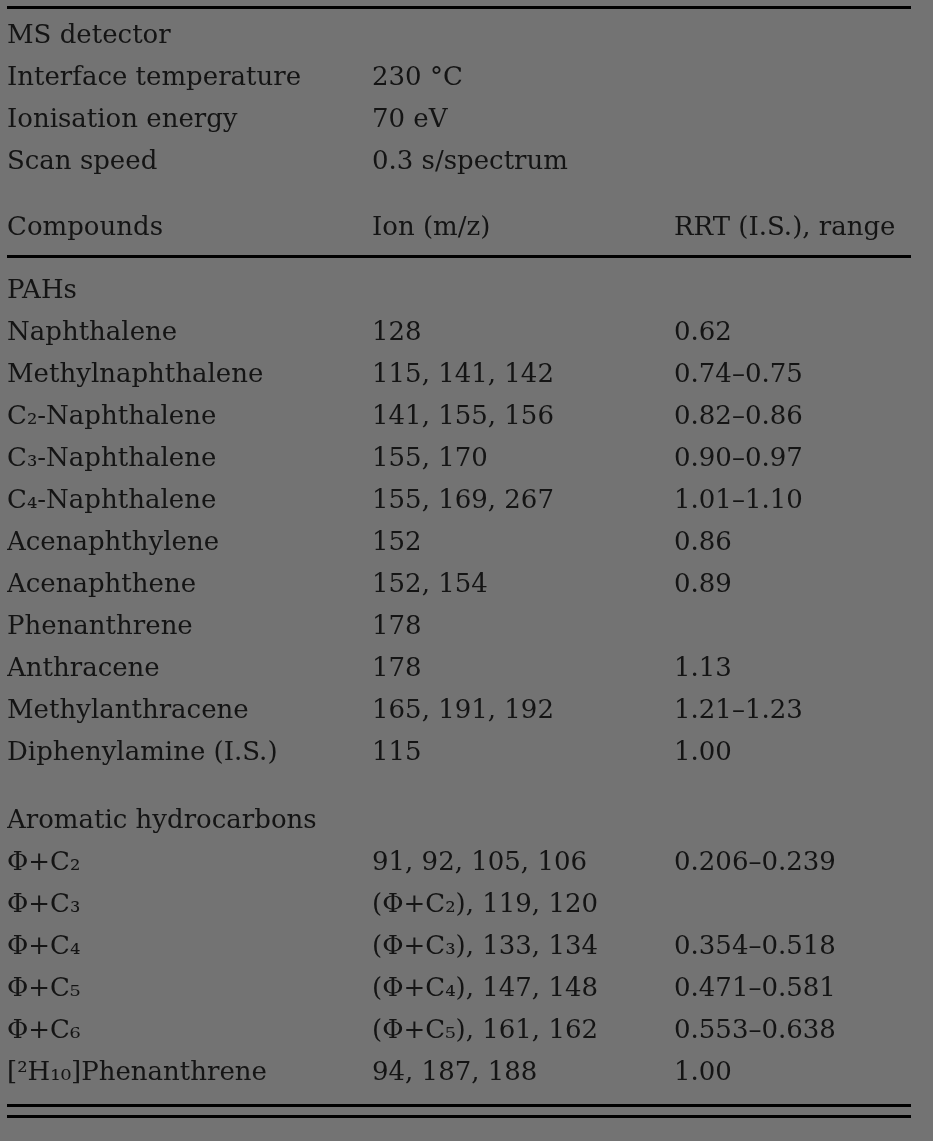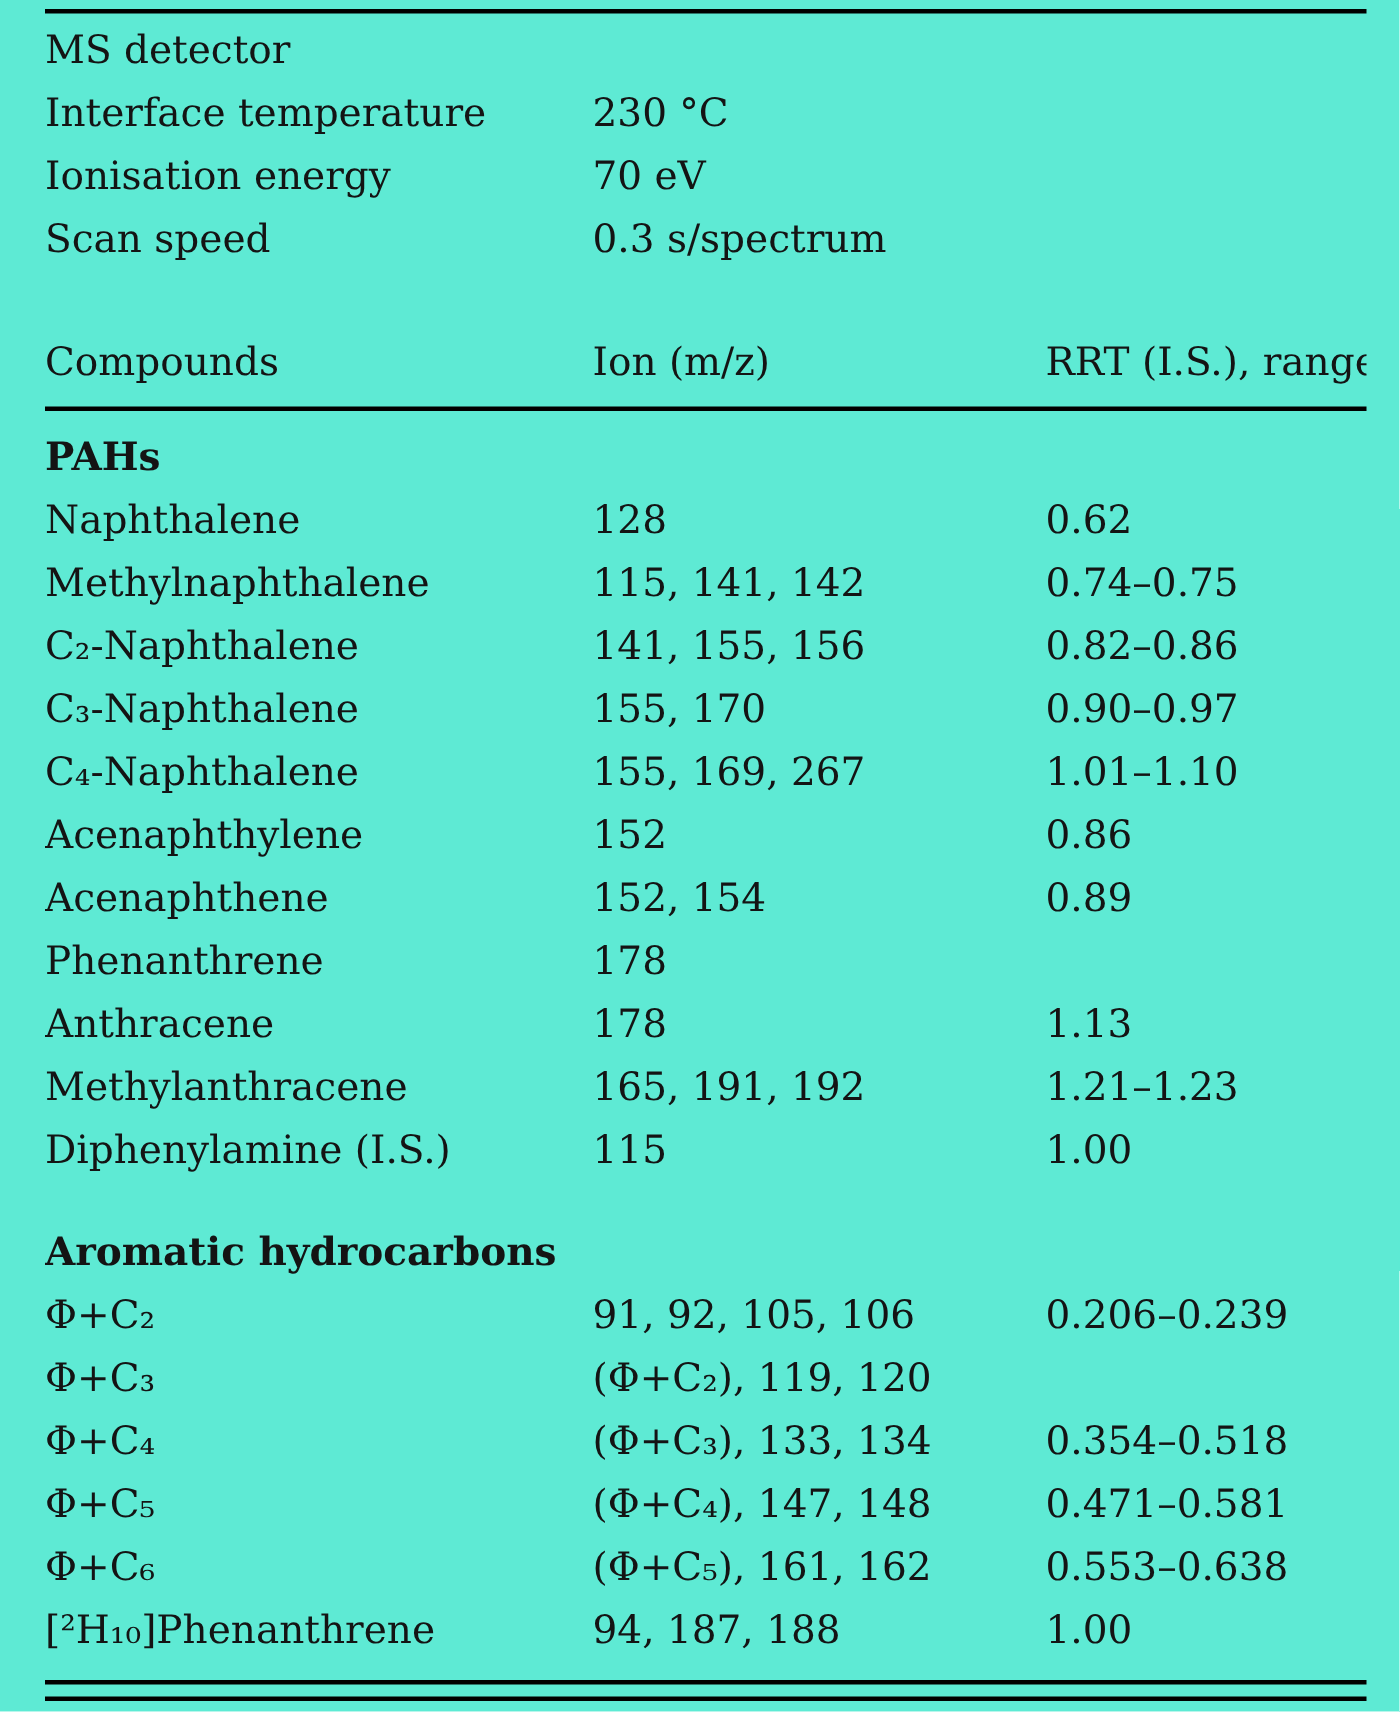--- a/index.html
+++ b/index.html
@@ -4,22 +4,22 @@
 <style>
   html, body {
     margin: 0;
     padding: 0;
     background: #ffffff;
   }
   .page {
     width: 933px;
     height: 1141px;
     box-sizing: border-box;
-    padding: 6px 22px 0 30px;
-    background: #5eead4;
+    padding: 6px 22px 0 7px;
+    background: #737373;
     color: #141414;
     font-family: "DejaVu Serif", "Liberation Serif", serif;
     font-size: 26px;
     line-height: 42px;
     overflow: hidden;
   }
   .rule {
     height: 3px;
     background: #000000;
     border: none;
@@ -32,22 +32,22 @@
     background: transparent;
     border-top: 3px solid #000000;
     border-bottom: 3px solid #000000;
   }
   .grid-row {
     display: grid;
     grid-template-columns: 365px 302px 1fr;
     align-items: baseline;
   }
   .settings-title { height: 42px; }
-  .header-row { margin-top: 40px; }
-  .section-title { height: 42px; font-weight: bold; }
+  .header-row { margin-top: 24px; }
+  .section-title { height: 42px; }
   .section + .section { margin-top: 26px; }
   .cell { white-space: nowrap; overflow: hidden; }
 </style>
 </head>
 <body>
 
 <div class="page">
 
   <div class="rule top-rule"></div>
 

